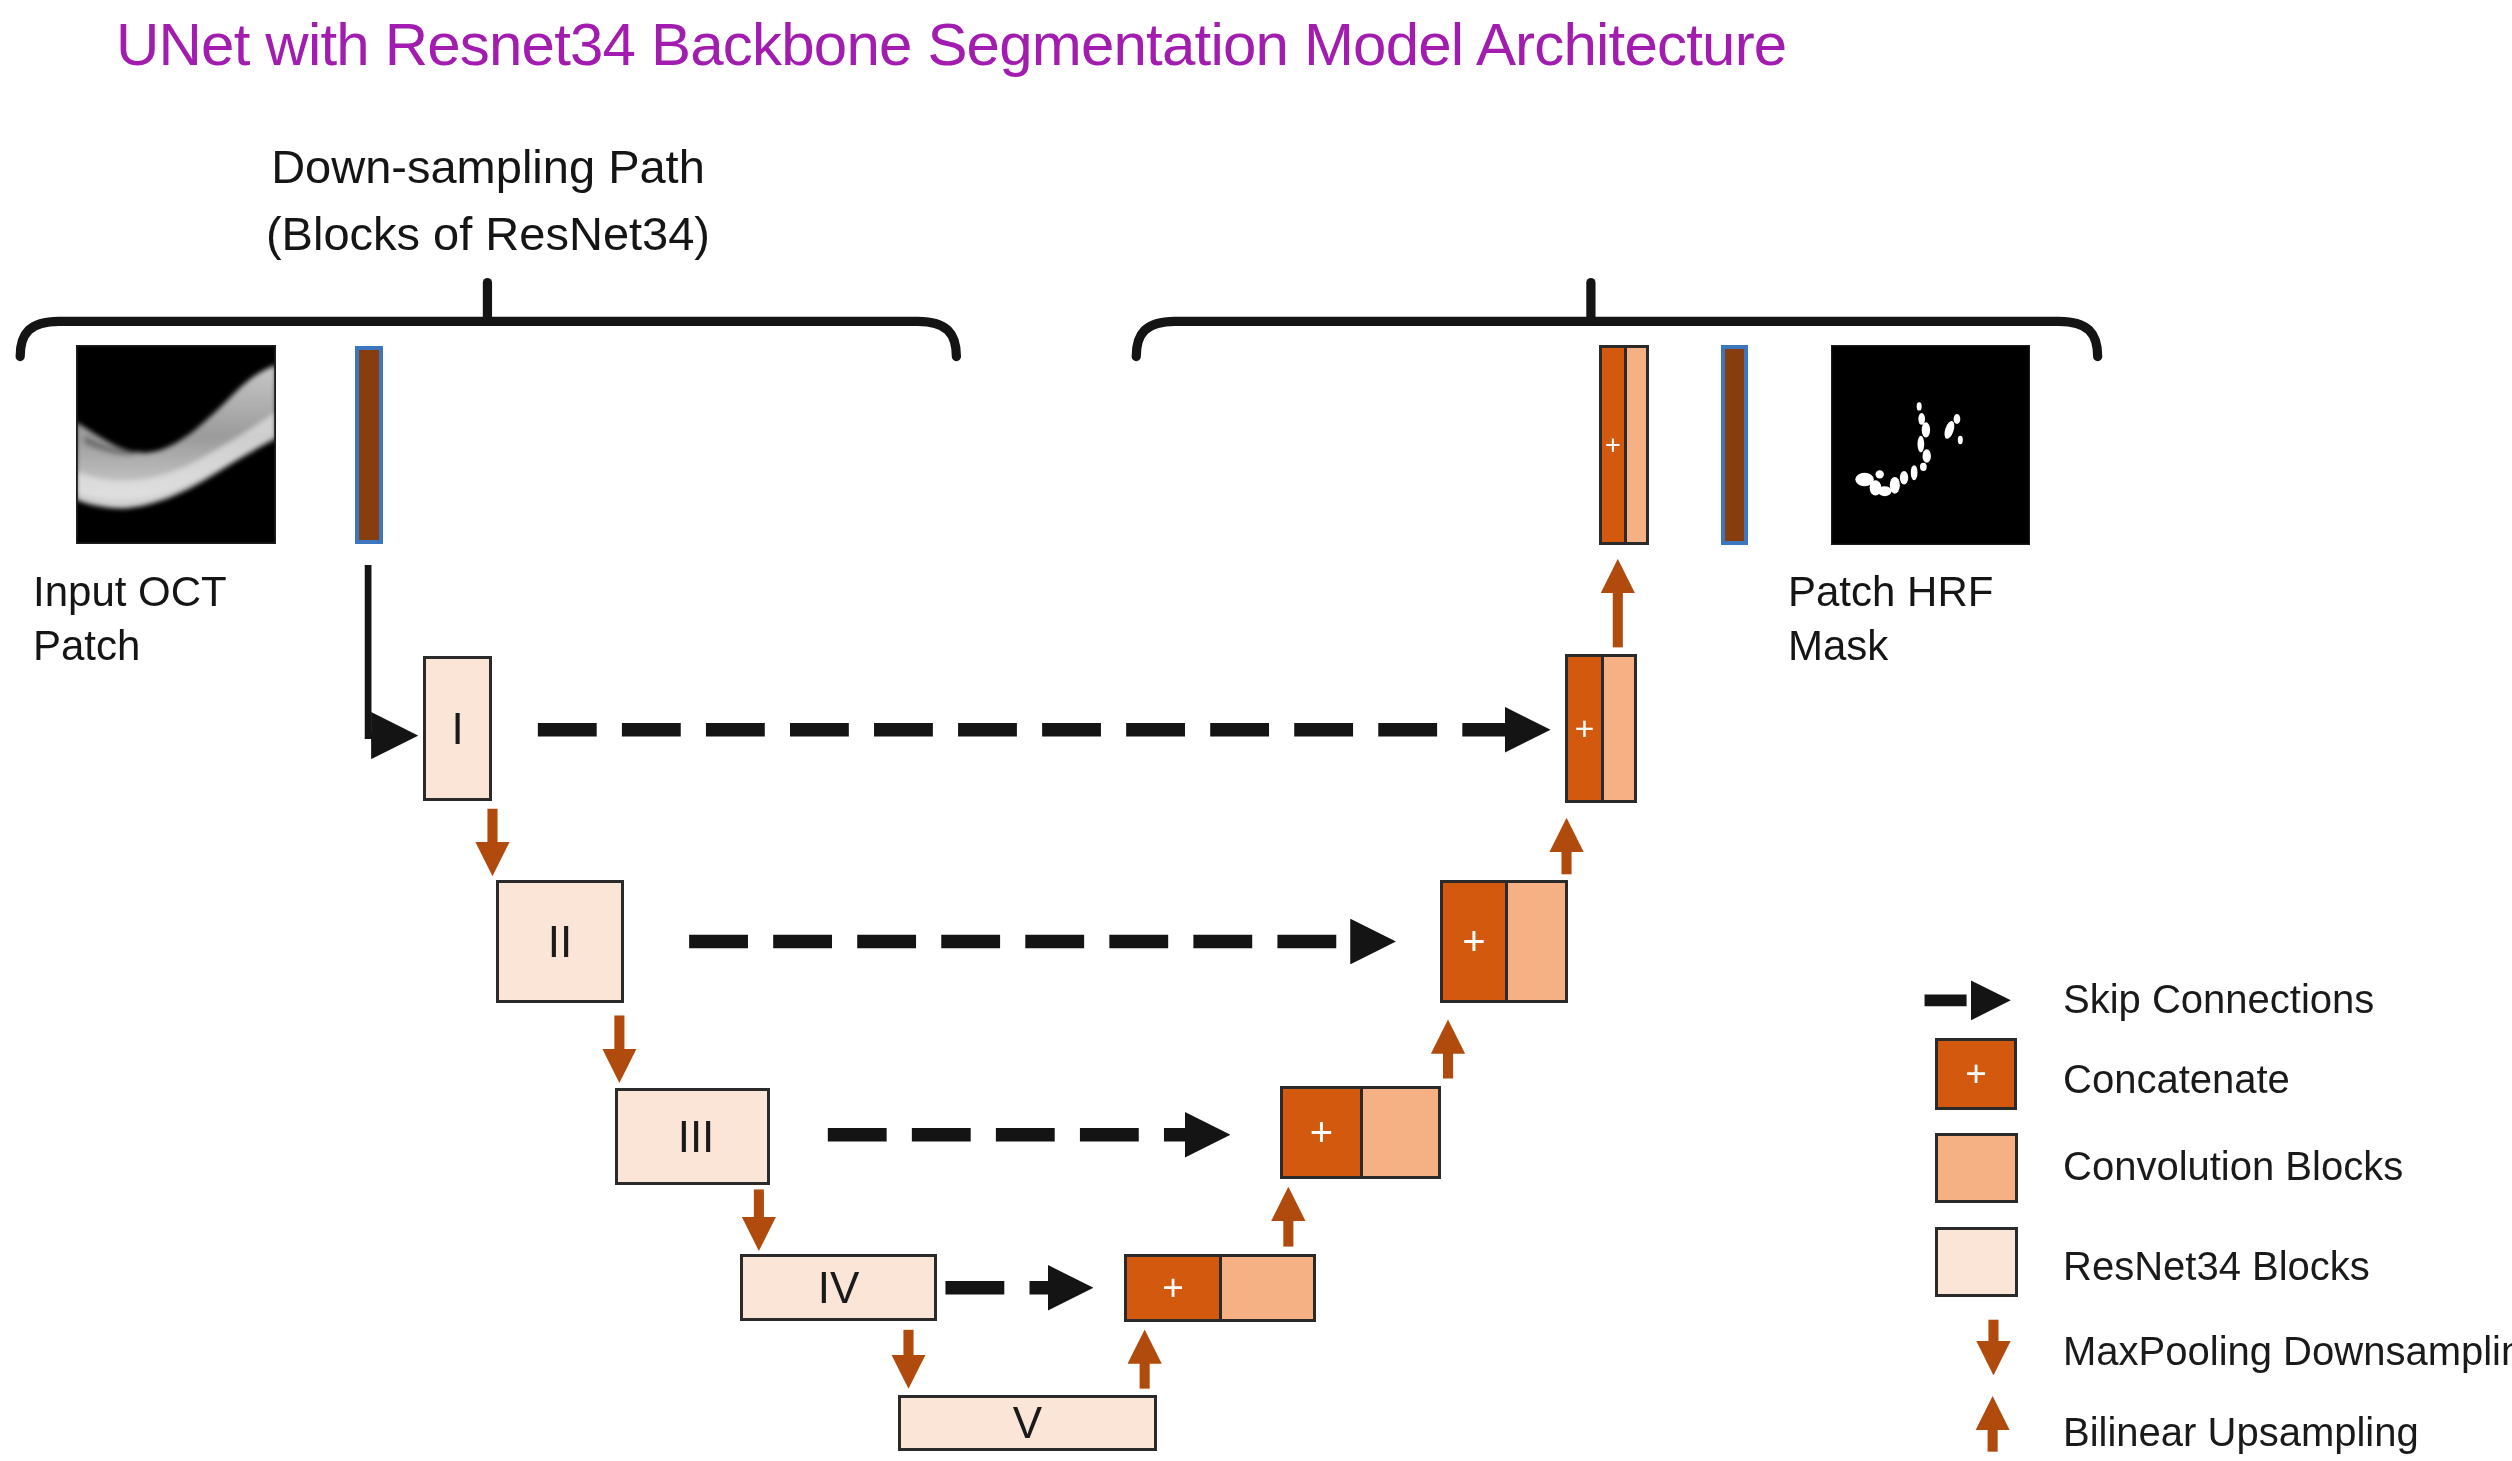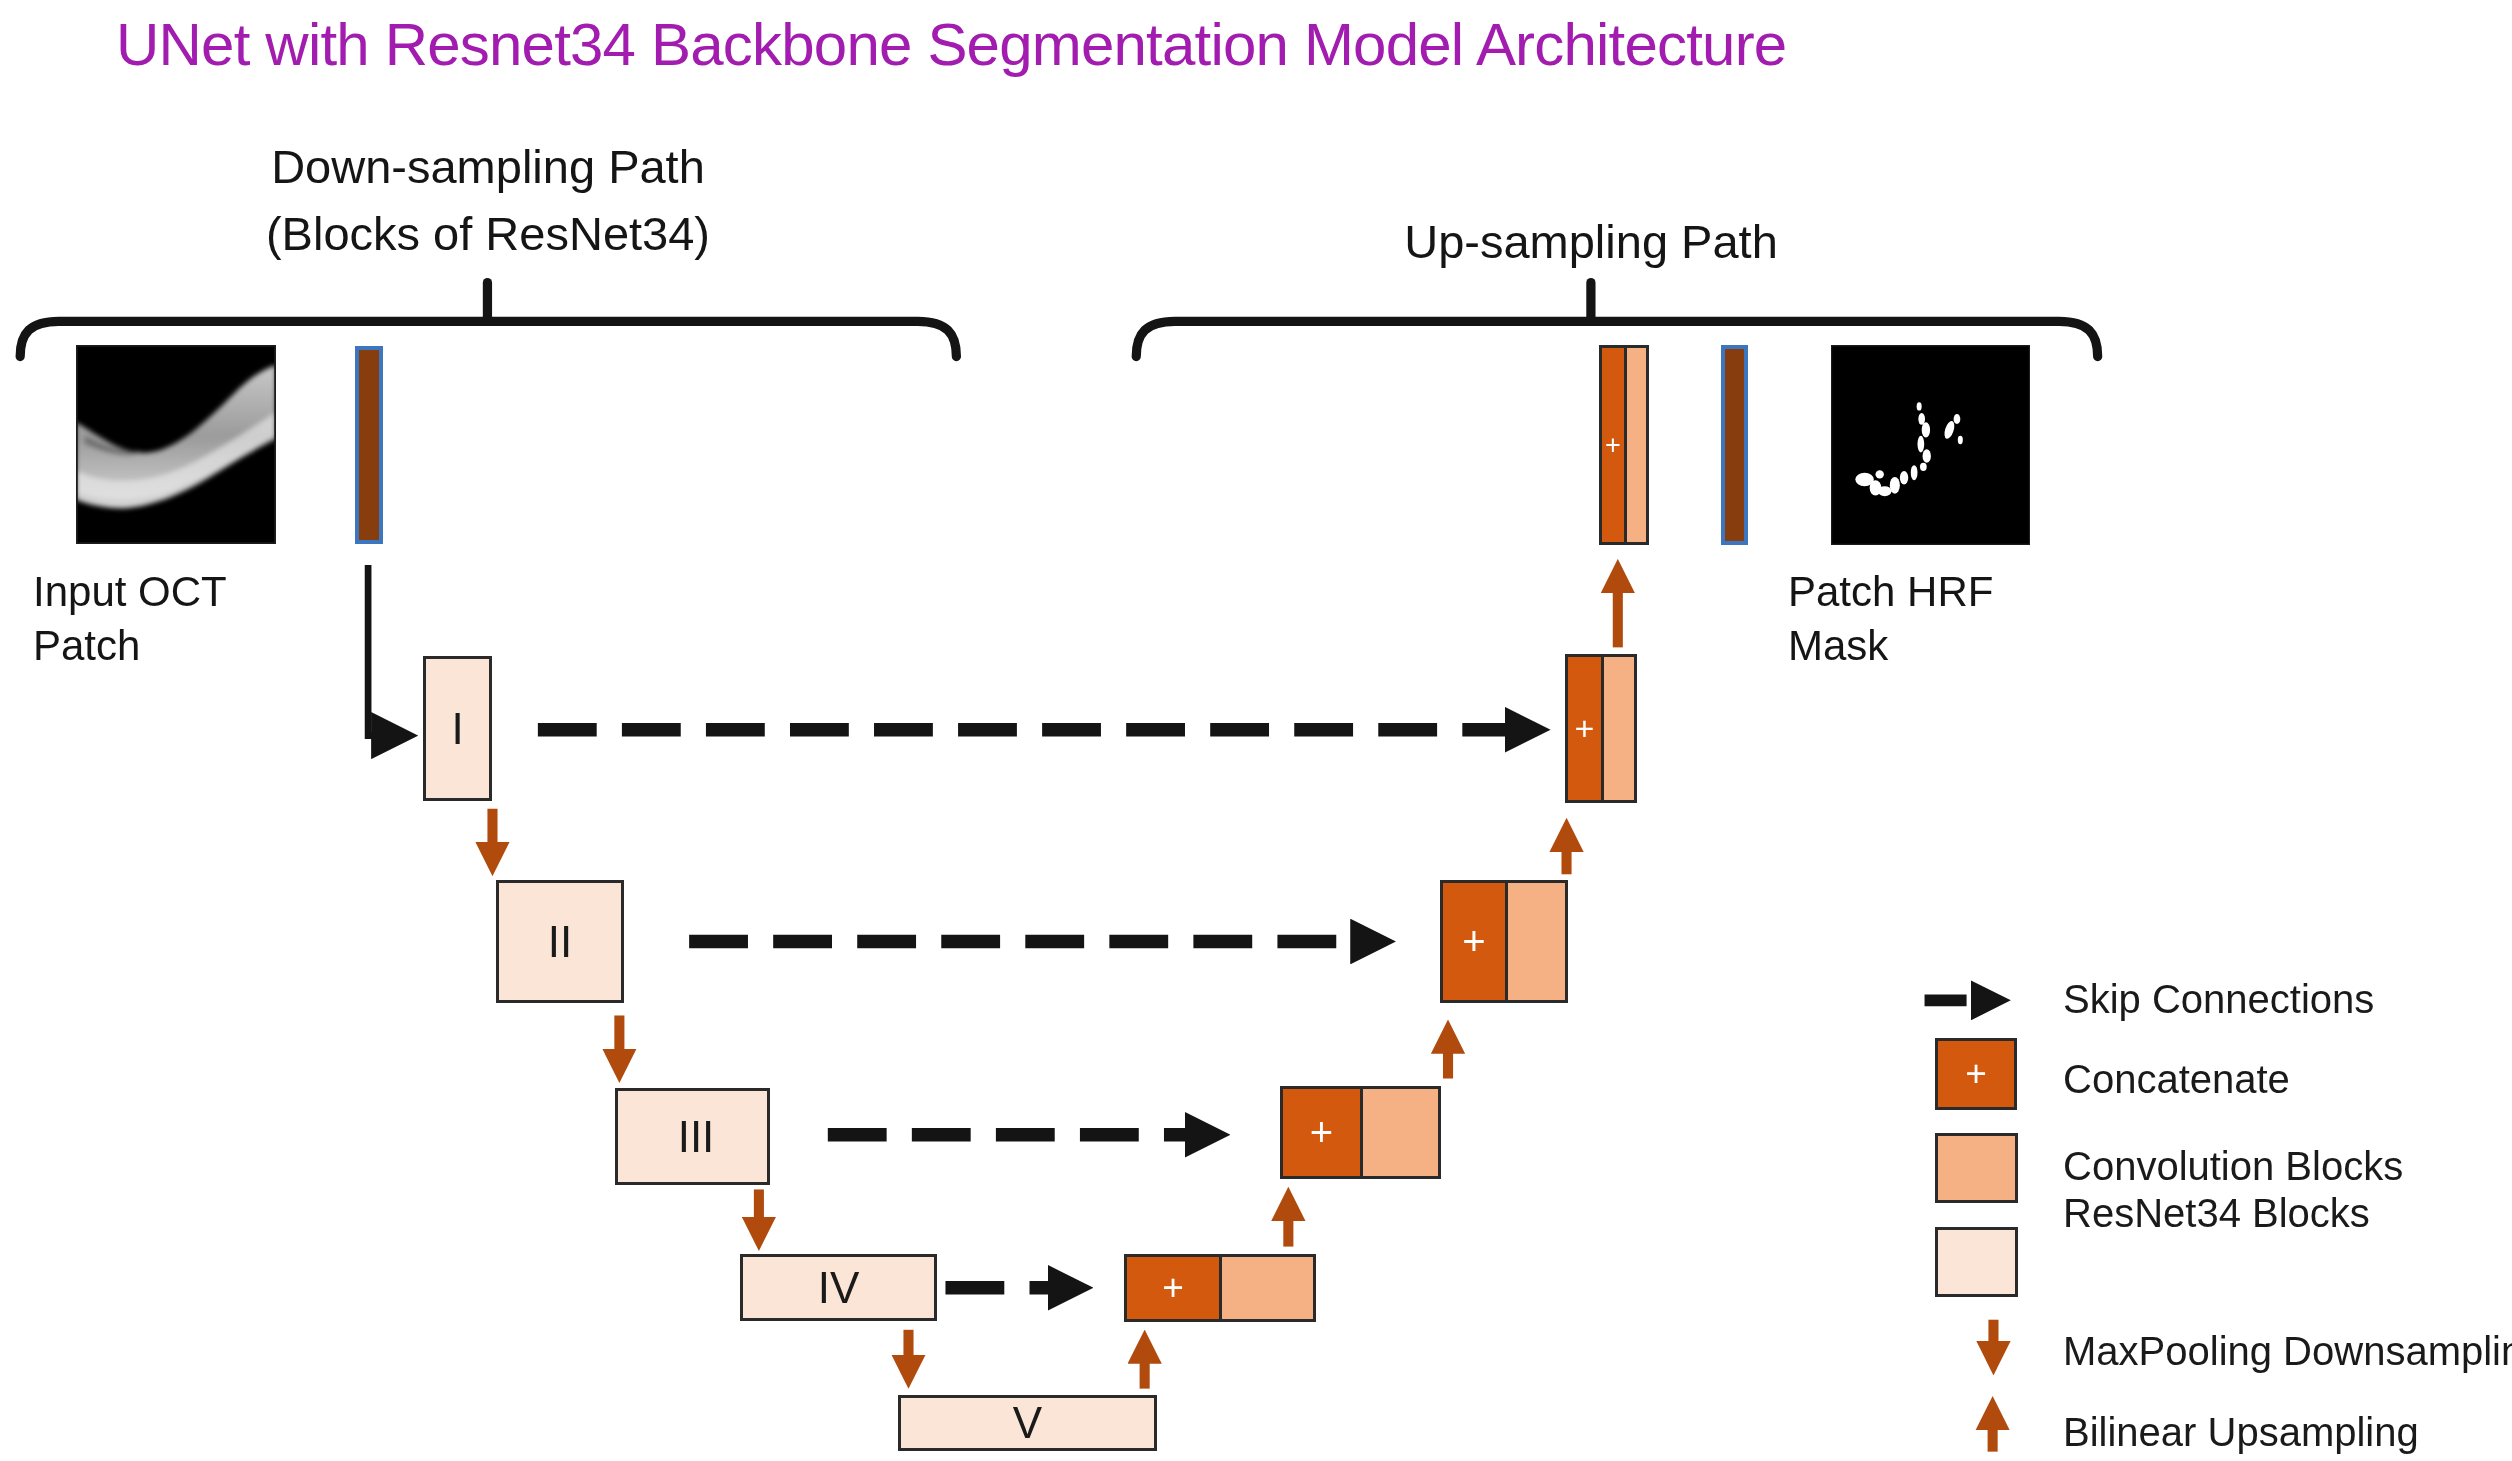--- a/index.html
+++ b/index.html
@@ -31,21 +31,20 @@
 <body>
 
 <div class="canvas">
 
   <div class="page-title">UNet with Resnet34 Backbone Segmentation Model Architecture</div>
 
   <div class="section-label" style="left:219px;top:133px;width:538px;">
     <div>Down-sampling Path</div>
     <div>(Blocks of ResNet34)</div>
   </div>
-  <div class="section-label" style="left:1322px;top:208px;width:538px;">Up-sampling Path</div>
 
   <svg class="abs" style="left:0;top:0;" width="2512" height="1462" viewBox="0 0 2989 1739">
     <defs>
       <marker id="mBlackBig" viewBox="0 0 10 10" refX="6.5" refY="5" markerWidth="3.4" markerHeight="3.4" orient="auto">
         <path d="M0 0 L10 5 L0 10 Z" class="head-black"></path>
       </marker>
       <marker id="mBlackSmall" viewBox="0 0 10 10" refX="6.5" refY="5" markerWidth="7" markerHeight="7" orient="auto">
         <path d="M0 0 L10 5 L0 10 Z" class="head-black"></path>
       </marker>
       <marker id="mRust" viewBox="0 0 10 10" refX="6.5" refY="5" markerWidth="3.4" markerHeight="3.4" orient="auto">
@@ -191,19 +190,19 @@
 
   <div class="legend-square sq-concat" style="left:1935px;top:1038px;width:82px;height:72px;">
     <span>+</span>
   </div>
   <div class="legend-label" style="left:2063px;top:1057px;">Concatenate</div>
 
   <div class="legend-square sq-conv" style="left:1935px;top:1133px;width:83px;height:70px;"></div>
   <div class="legend-label" style="left:2063px;top:1144px;">Convolution Blocks</div>
 
   <div class="legend-square sq-resnet" style="left:1935px;top:1227px;width:83px;height:70px;"></div>
-  <div class="legend-label" style="left:2063px;top:1191px;">ResNet34 Blocks</div>
+  <div class="legend-label" style="left:2063px;top:1244px;">ResNet34 Blocks</div>
 
   <div class="legend-label" style="left:2063px;top:1329px;">MaxPooling Downsampling</div>
   <div class="legend-label" style="left:2063px;top:1410px;">Bilinear Upsampling</div>
 
 </div>
 
 
 </body></html>

